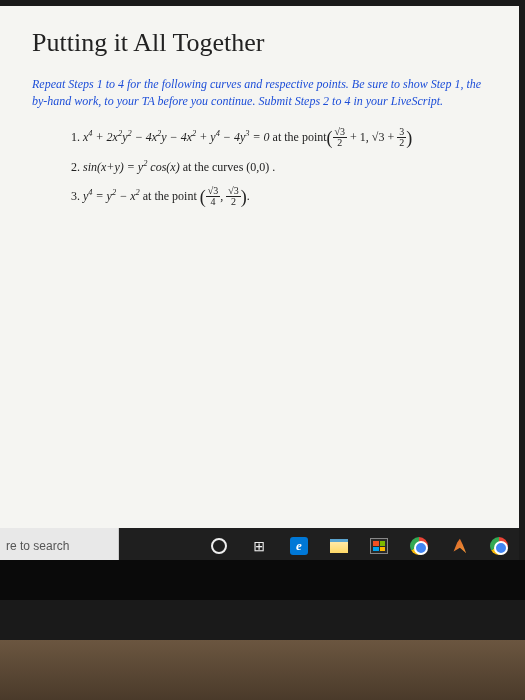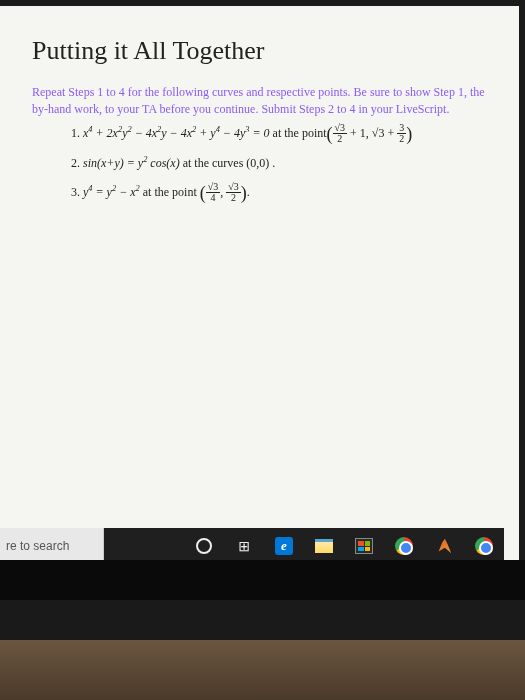--- a/index.html
+++ b/index.html
@@ -21,55 +21,57 @@
       padding: 6px 6px 40px 0;
     }
     .screen {
       width: 100%;
       height: calc(100% - 36px);
       background: #f5f5f2;
       position: relative;
       overflow: hidden;
     }
     .document {
-      padding: 30px 28px 20px 32px;
+      padding: 22px 28px 20px 32px;
       background: #f5f5f2;
     }
     .title {
       font-size: 26px;
       font-weight: normal;
       color: #222;
       margin-bottom: 18px;
       font-family: 'Times New Roman', serif;
     }
     .intro {
       font-size: 12px;
       line-height: 1.4;
-      color: #8b5cf6;
+      color: #1d4ed8;
+      margin-bottom: 12px;
+      font-style: italic;
     }
     .problems {
       list-style: decimal;
       padding-left: 34px;
       font-size: 12px;
       line-height: 1.8;
       color: #222;
     }
     .problems li {
       margin-bottom: 2px;
       font-family: 'Times New Roman', serif;
       margin-left: 17px;
     }
     .math {
       font-style: italic;
     }
     .taskbar {
       position: absolute;
       bottom: 0;
       left: 0;
-      right: 15px;
+      right: 0;
       height: 36px;
       background: #1f1f1f;
       display: flex;
       align-items: flex-end;
     }
     .search-box {
       height: 36px;
       background: #e8e8e8;
       display: flex;
       align-items: center;

